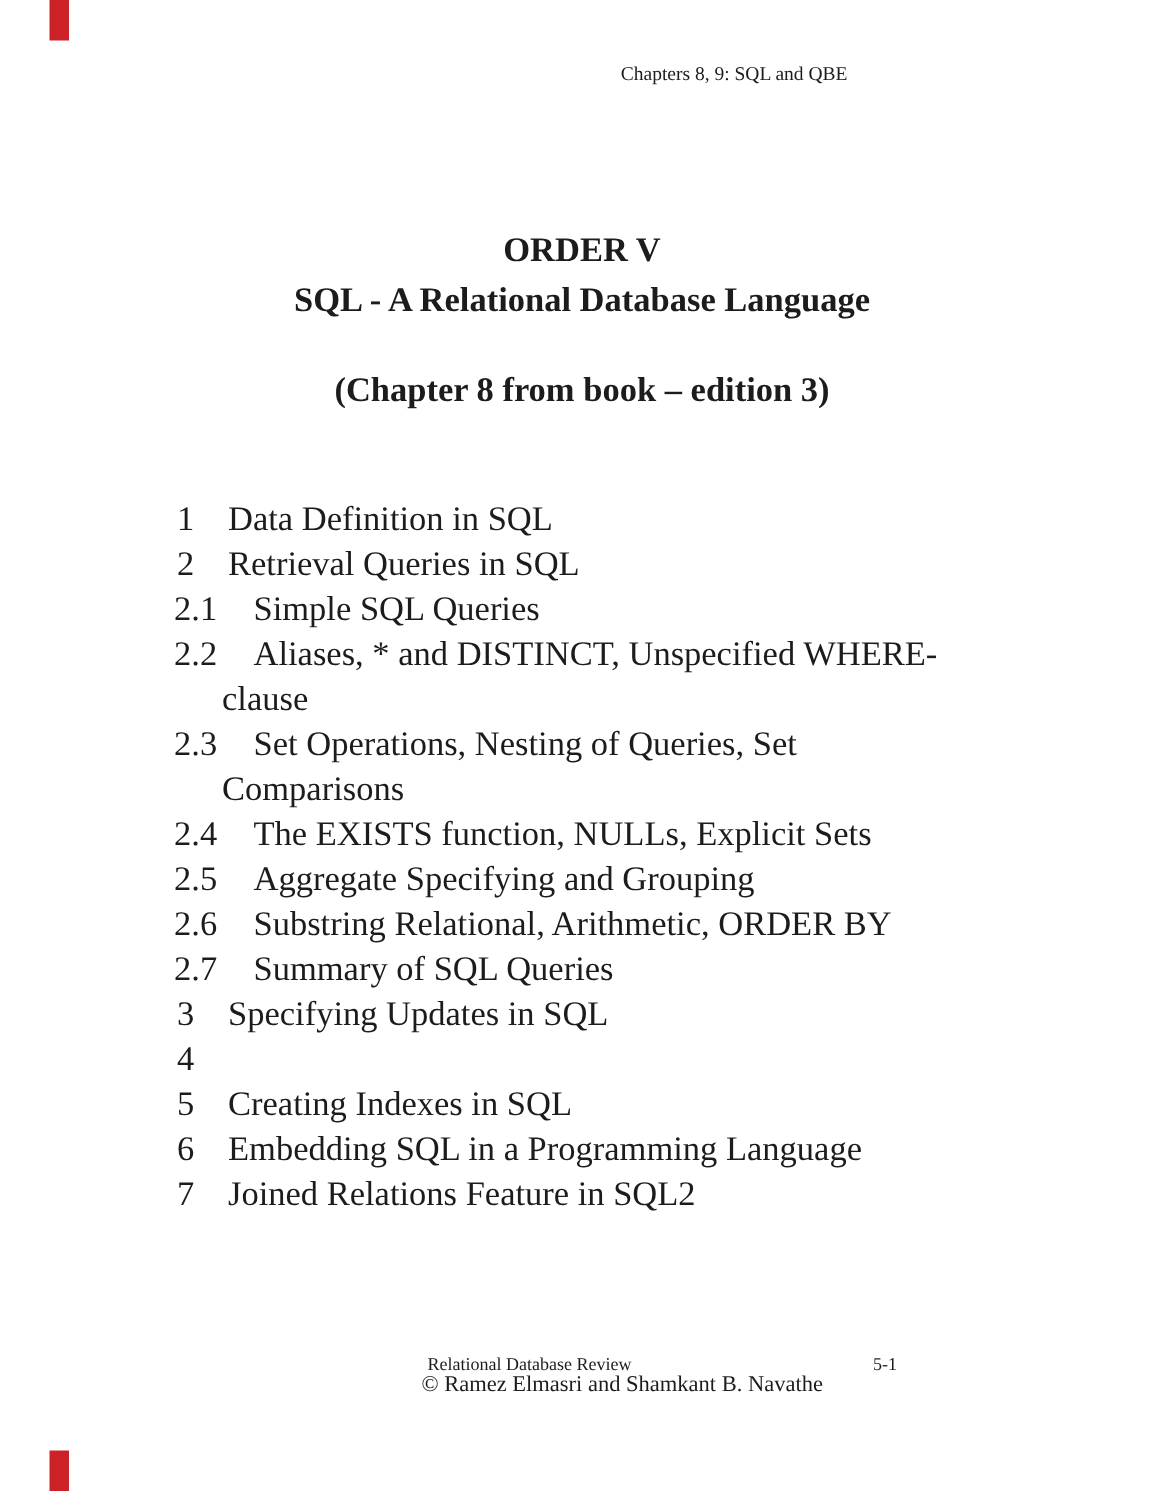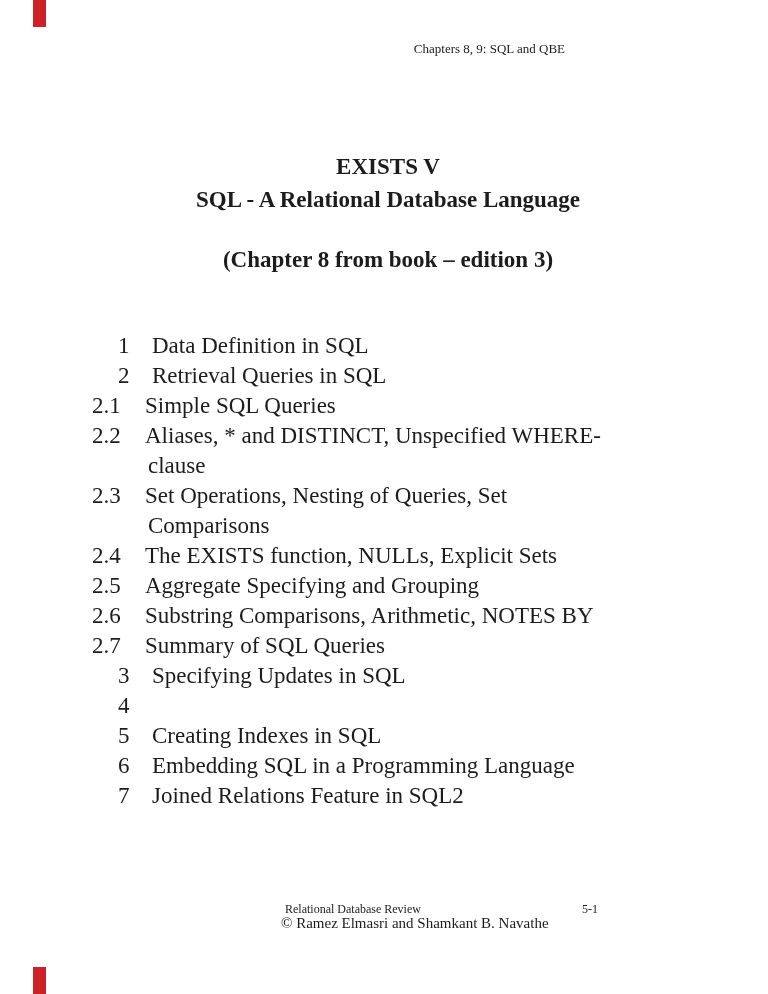--- a/index.html
+++ b/index.html
@@ -60,21 +60,21 @@
     font-size: 23px;
   }
   .toc .row {
     display: flex;
     height: 30px;
     line-height: 30px;
     white-space: nowrap;
   }
   .row.lvl1 { padding-left: 118px; }
   .row.lvl1 .num { width: 34px; flex: 0 0 auto; }
-  .row.lvl2 { padding-left: 92px; }
+  .row.lvl2 { padding-left: 116px; }
   .row.lvl2 .num { width: 53px; flex: 0 0 auto; }
   .row.wrap { padding-left: 148px; align-items: flex-end; }
 
   .footer-line-1 {
     position: absolute;
     top: 902px;
     left: 285px;
     font-size: 12px;
     line-height: 14px;
     white-space: nowrap;
@@ -100,21 +100,21 @@
 <body>
 
 <div class="page" style="background: rgb(255, 255, 255); color: rgb(28, 28, 28);">
 
   <div class="ribbon top" style="background: rgb(204, 33, 39);"></div>
   <div class="ribbon bottom" style="background: rgb(204, 33, 39);"></div>
 
   <div class="running-header">Chapters 8, 9: SQL and QBE</div>
 
   <div class="title-block">
-    <div>EXISTS V</div>
+    <div>ORDER V</div>
     <div>SQL - A Relational Database Language</div>
     <div class="chapter-line">(Chapter 8 from book – edition 3)</div>
   </div>
 
   <div class="toc" id="toc">
       <div class="row lvl1">
         <span class="num">1</span>
         <span class="txt">Data Definition in SQL</span>
       </div>
       <div class="row lvl1">
@@ -142,21 +142,21 @@
       <div class="row lvl2">
         <span class="num">2.4</span>
         <span class="txt">The EXISTS function, NULLs, Explicit Sets</span>
       </div>
       <div class="row lvl2">
         <span class="num">2.5</span>
         <span class="txt">Aggregate Specifying and Grouping</span>
       </div>
       <div class="row lvl2">
         <span class="num">2.6</span>
-        <span class="txt">Substring Comparisons, Arithmetic, NOTES BY</span>
+        <span class="txt">Substring Relational, Arithmetic, ORDER BY</span>
       </div>
       <div class="row lvl2">
         <span class="num">2.7</span>
         <span class="txt">Summary of SQL Queries</span>
       </div>
       <div class="row lvl1">
         <span class="num">3</span>
         <span class="txt">Specifying Updates in SQL</span>
       </div>
       <div class="row lvl1">

